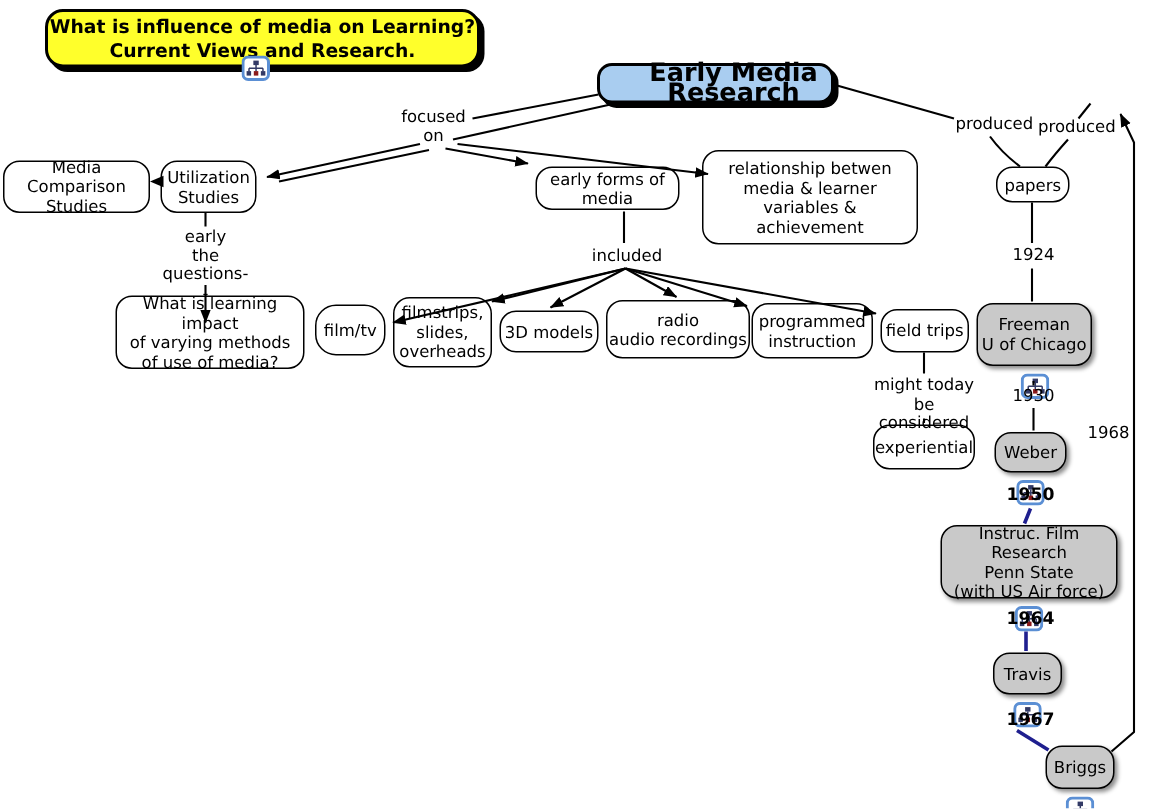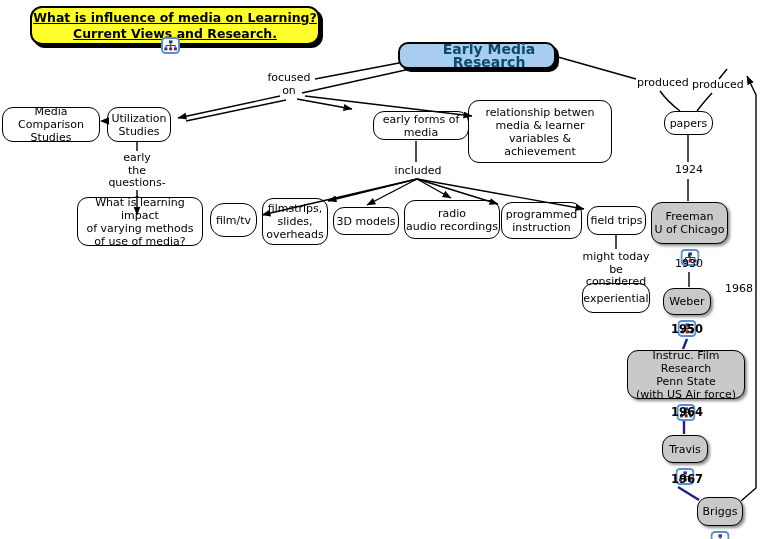--- a/index.html
+++ b/index.html
@@ -6,23 +6,23 @@
   #canvas{position:relative;width:774px;height:539px;background:#ffffff;overflow:hidden;
           font-family:"DejaVu Sans","Liberation Sans",sans-serif;}
   .node{position:absolute;box-sizing:border-box;background:#fff;border:1.4px solid #000;
         border-radius:11px;display:flex;align-items:center;justify-content:center;
         text-align:center;font-size:11px;line-height:13px;color:#000;white-space:pre-line;
         z-index:2;}
   .node .txt{white-space:pre-line;display:block;width:100%;}
   .gray{background:#c9c9c9;border-width:1.5px;box-shadow:2px 2px 3px rgba(0,0,0,0.45);}
   .pill{border-radius:14px;}
   .title-box{background:#ffff2b;border:2.2px solid #000;border-radius:12px;
-             box-shadow:3px 3px 0 #000;font-weight:bold;font-size:12.5px;line-height:16px;text-decoration:underline;}
+             box-shadow:3px 3px 0 #000;font-weight:bold;font-size:12.5px;line-height:16px;}
   .root-box{background:#a9cdf0;border:2.2px solid #000;border-radius:10px;
-            box-shadow:3px 3px 0 #000;font-weight:bold;font-size:14px;color:#0c4a6e;padding-left:24px;}
+            box-shadow:3px 3px 0 #000;font-weight:bold;font-size:17px;color:#000000;padding-left:24px;}
   .lbl{position:absolute;font-size:11px;line-height:12.5px;text-align:center;
        white-space:pre-line;color:#000;z-index:3;}
   .lbl.bold{font-weight:bold;font-size:11.5px;}
   .cmap-icon{position:absolute;left:50%;bottom:-10px;transform:translateX(-50%);
              width:19px;height:17px;z-index:4;}
   .cmap-icon svg{display:block;}
   .free-icon{position:absolute;width:19px;height:17px;z-index:4;}
   #wires{position:absolute;left:0;top:0;z-index:5;pointer-events:none;}
 </style>
 </head>
@@ -54,21 +54,21 @@
 Studies</div>
   <div class="node" style="left:107px;top:107px;width:64px;height:35px">Utilization
 Studies</div>
   <div class="lbl" style="left:107px;top:152px;width:60px">early
 the
 questions--</div>
   <div class="node" style="left:77px;top:197px;width:126px;height:49px">What is learning impact
 of varying methods
 of use of media?</div>
 
-  <div class="node" style="left:373px;top:111px;width:96px;height:29px">early forms of media</div>
+  <div class="node" style="left:357px;top:111px;width:96px;height:29px">early forms of media</div>
   <div class="node" style="left:468px;top:100px;width:144px;height:63px">relationship betwen
 media &amp; learner variables &amp;
 achievement</div>
   <div class="lbl" style="left:394px;top:165px;width:48px">included</div>
   <div class="node pill" style="left:210px;top:203px;width:47px;height:34px">film/tv</div>
   <div class="node" style="left:262px;top:198px;width:66px;height:47px">filmstrips,
 slides,
 overheads</div>
   <div class="node" style="left:333px;top:207px;width:66px;height:28px">3D models</div>
   <div class="node" style="left:404px;top:200px;width:96px;height:39px">radio

